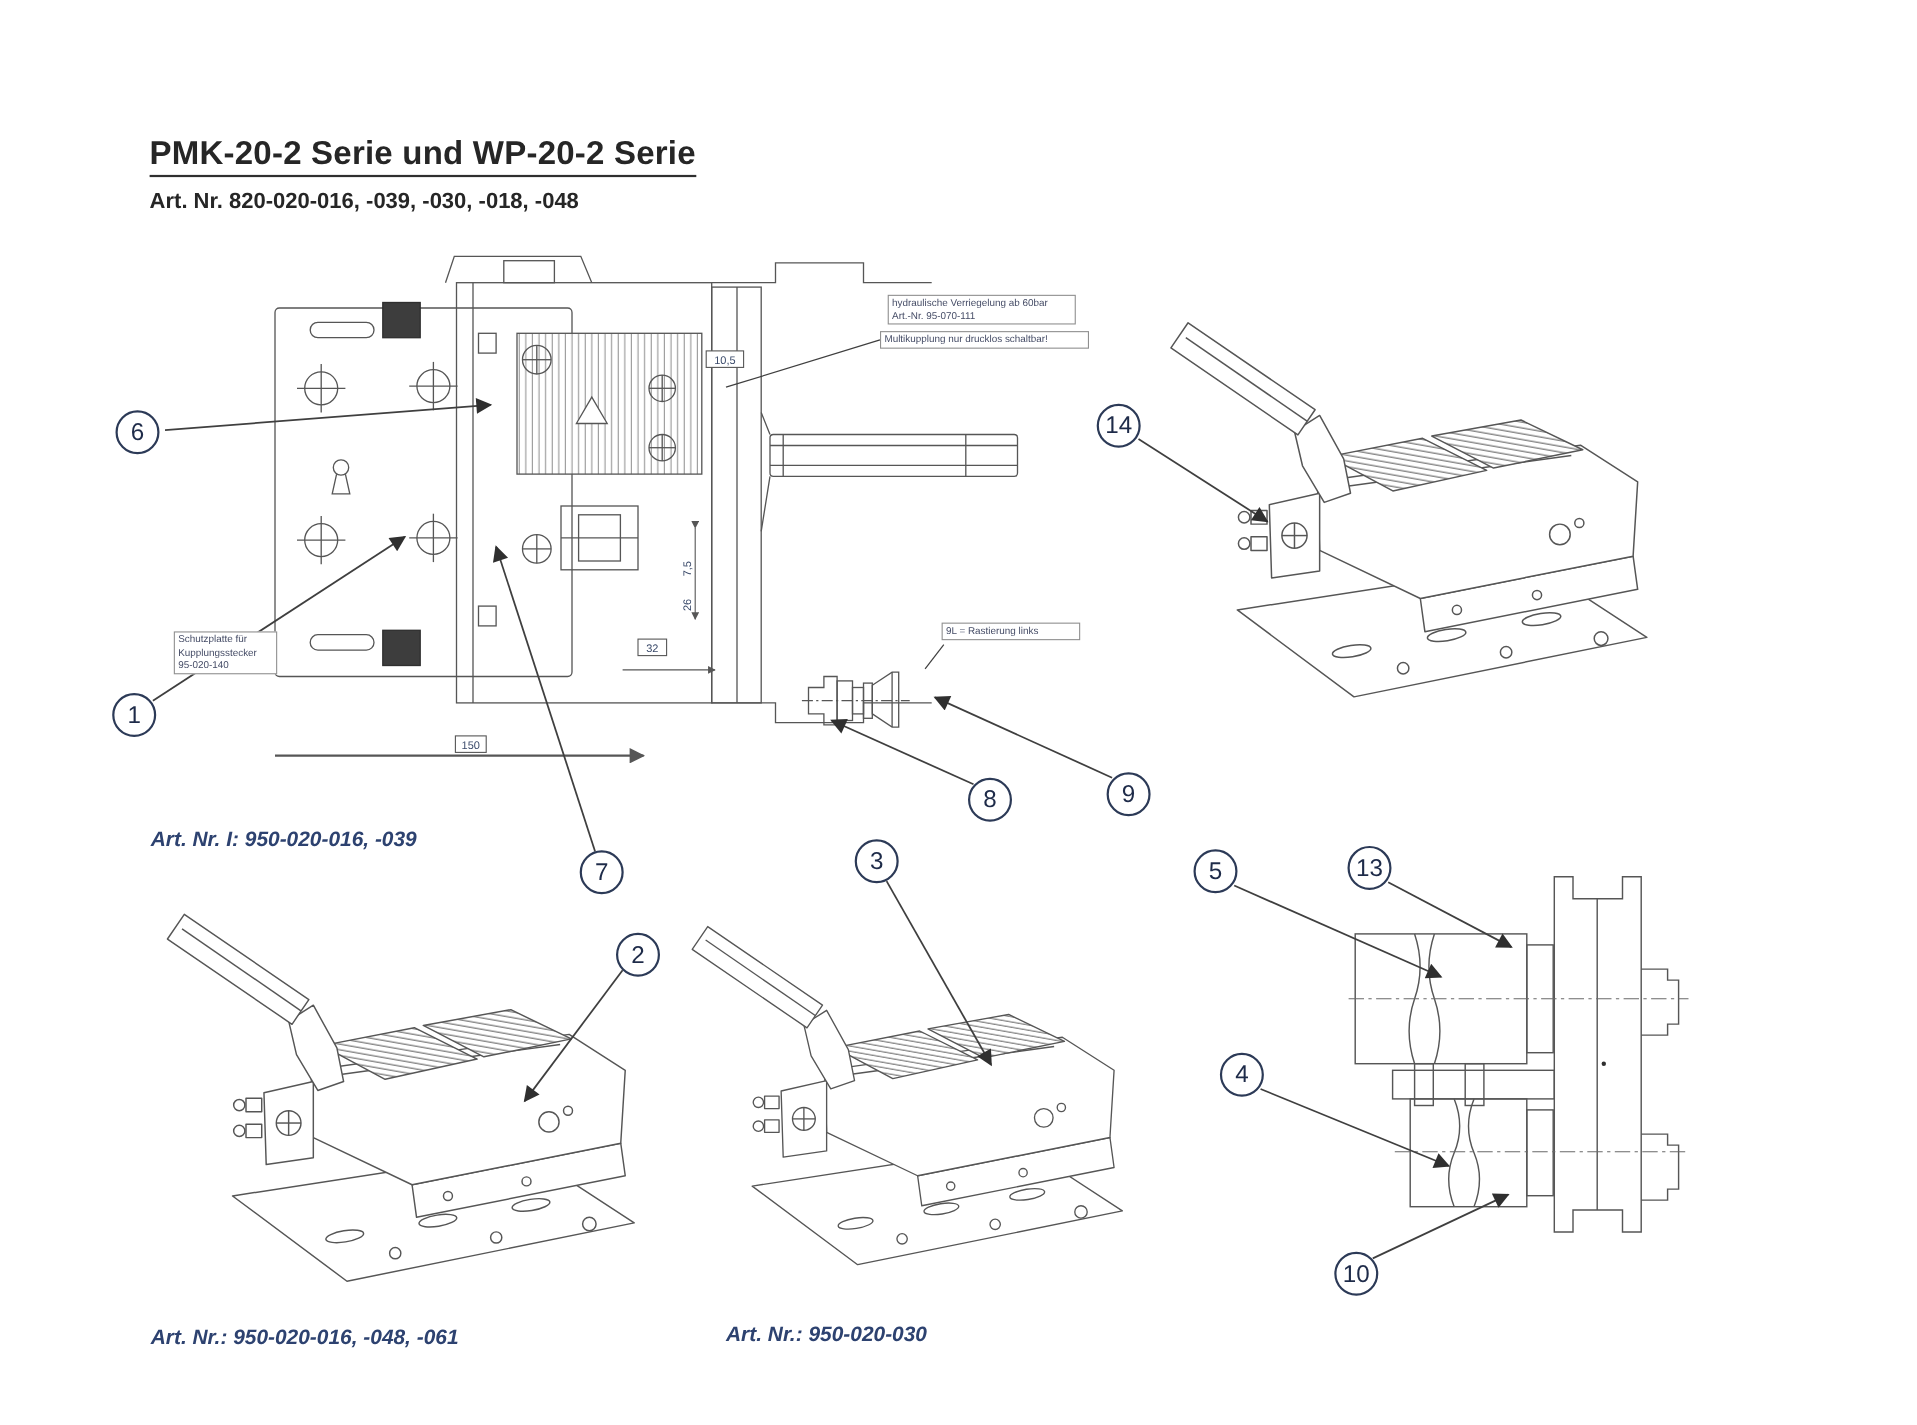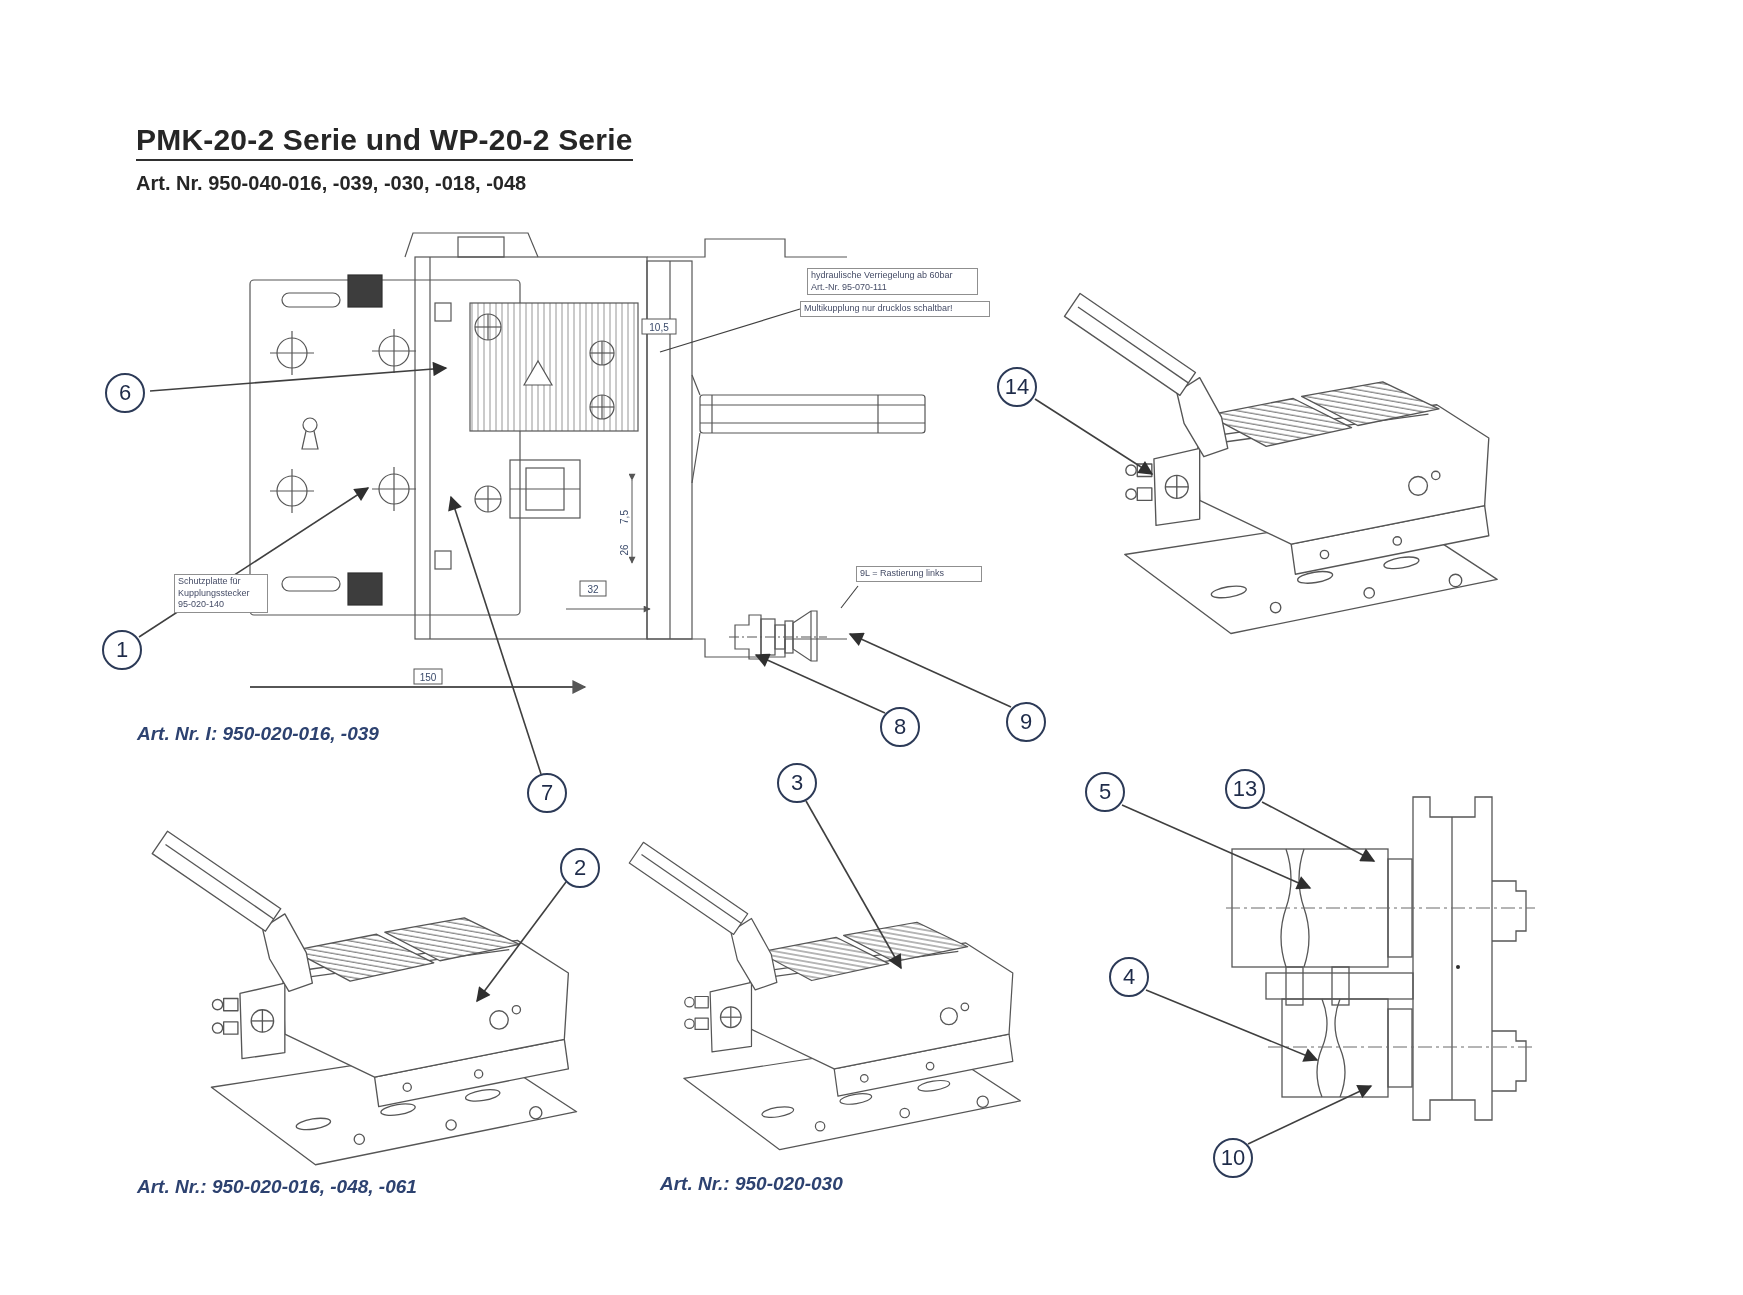--- a/index.html
+++ b/index.html
@@ -2,21 +2,21 @@
 <html><head>
 <meta charset="utf-8">
 <style>
   html,body{margin:0;padding:0;background:#fff;}
   .page{position:relative;width:1743px;height:1295px;background:#ffffff;
         font-family:"Liberation Sans",sans-serif;overflow:hidden;}
   .abs{position:absolute;}
   .title{left:136px;top:103px;font-size:30px;font-weight:600;color:#262626;
          letter-spacing:.2px;border-bottom:2px solid #2f2f2f;padding-bottom:2px;}
   .subtitle{left:136px;top:172px;font-size:20px;font-weight:700;color:#262626;}
-  .caption{position:absolute;color:#2d4270;font-size:19px;font-style:italic;font-weight:700;white-space:nowrap;}
+  .caption{position:absolute;color:#2d4270;font-size:19px;font-style:italic;font-weight:700;white-space:nowrap;margin-top:30px;}
   .note{position:absolute;border:1px solid #8f8f8f;background:#fff;color:#454c66;
         font-size:9px;line-height:1.28;padding:1px 3px;z-index:4;white-space:nowrap;overflow:hidden;}
   .callout{position:absolute;width:40px;height:40px;border:2.5px solid #2c3a57;border-radius:50%;
            background:#fff;color:#1e2b49;display:flex;align-items:center;justify-content:center;
            font-size:22px;z-index:5;box-sizing:border-box;}
   svg.layer{position:absolute;left:0;top:0;z-index:1;}
 </style>
 </head>
 <body>
 
@@ -196,28 +196,28 @@
       <line x1="1122" y1="805" x2="1310" y2="888" marker-end="url(#mArr)"></line>
       <line x1="1262" y1="802" x2="1374" y2="861" marker-end="url(#mArr)"></line>
       <line x1="1146" y1="990" x2="1317" y2="1060" marker-end="url(#mArr)"></line>
       <line x1="1248" y1="1144" x2="1371" y2="1086" marker-end="url(#mArr)"></line>
       <line x1="800" y1="309" x2="660" y2="352" stroke-width="1.1"></line>
       <line x1="858" y1="586" x2="841" y2="608" stroke-width="1.1"></line>
     </g>
   </svg>
 
   <h1 class="abs title">PMK-20-2 Serie und WP-20-2 Serie</h1>
-  <div class="abs subtitle">Art. Nr. 950-040-016, -039, -030, -018, -048</div>
+  <div class="abs subtitle">Art. Nr. 820-020-016, -039, -030, -018, -048</div>
 
   <div class="note" style="left:807px;top:268px;width:163px;">
     <div>hydraulische Verriegelung ab 60bar</div>
     <div>Art.-Nr. 95-070-111</div>
   </div>
   <div class="note" style="left:800px;top:301px;width:182px;">Multikupplung nur drucklos schaltbar!</div>
-  <div class="note" style="left:174px;top:574px;width:86px;">
+  <div class="note" style="left:158px;top:574px;width:86px;">
     <div>Schutzplatte für</div>
     <div>Kupplungsstecker</div>
     <div>95-020-140</div>
   </div>
   <div class="note" style="left:856px;top:566px;width:118px;">9L = Rastierung links</div>
 
   <div class="callout" style="left:102px;top:630px;">1</div>
   <div class="callout" style="left:560px;top:848px;">2</div>
   <div class="callout" style="left:777px;top:763px;">3</div>
   <div class="callout" style="left:1109px;top:957px;">4</div>

